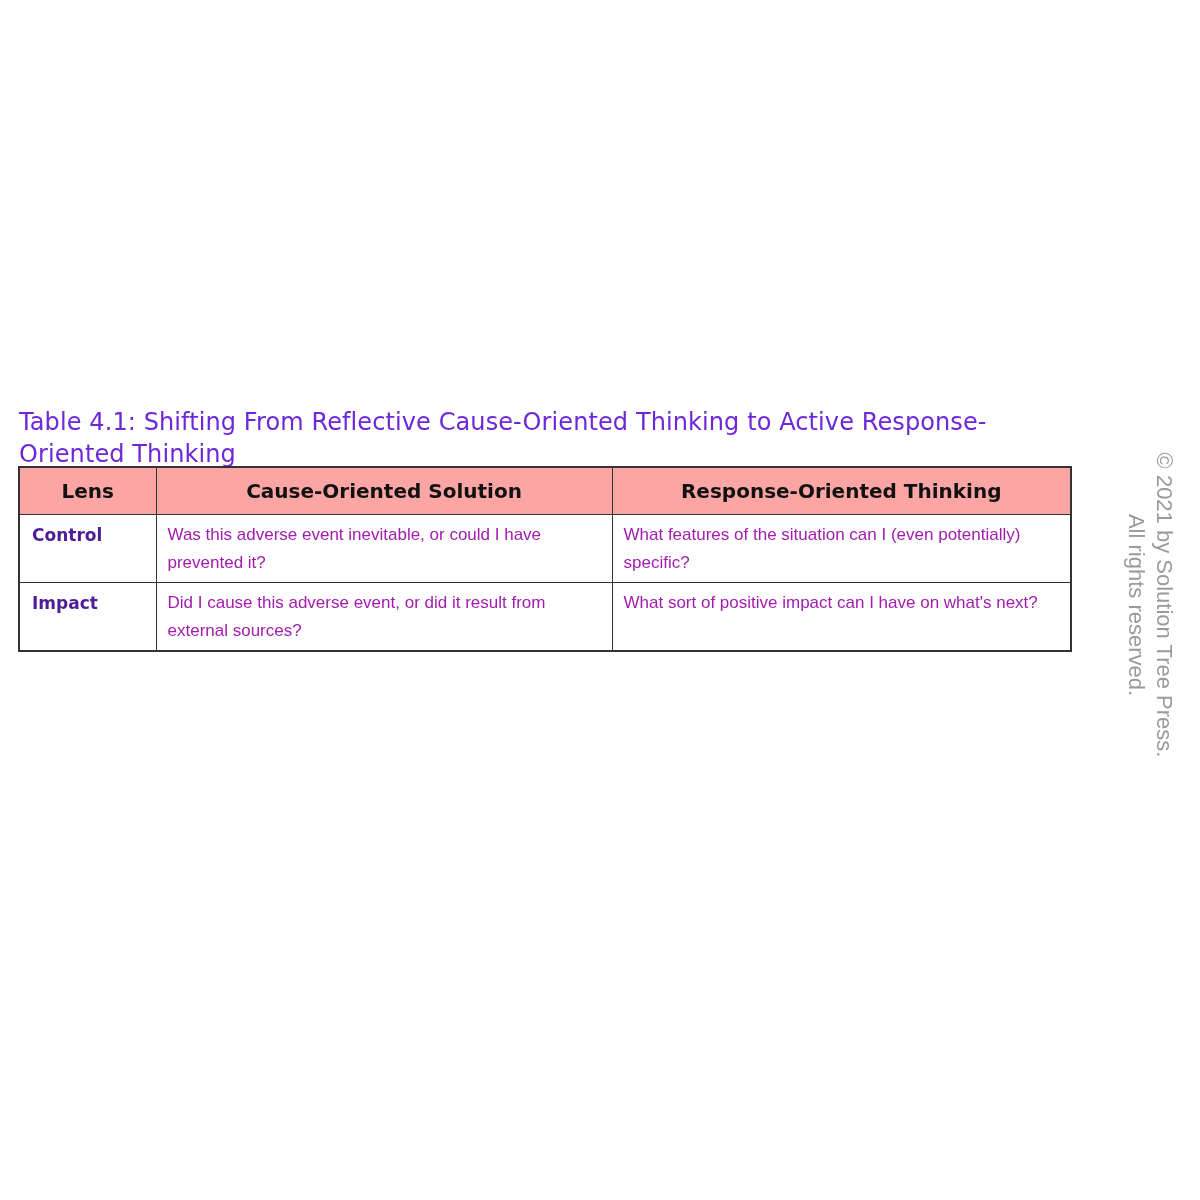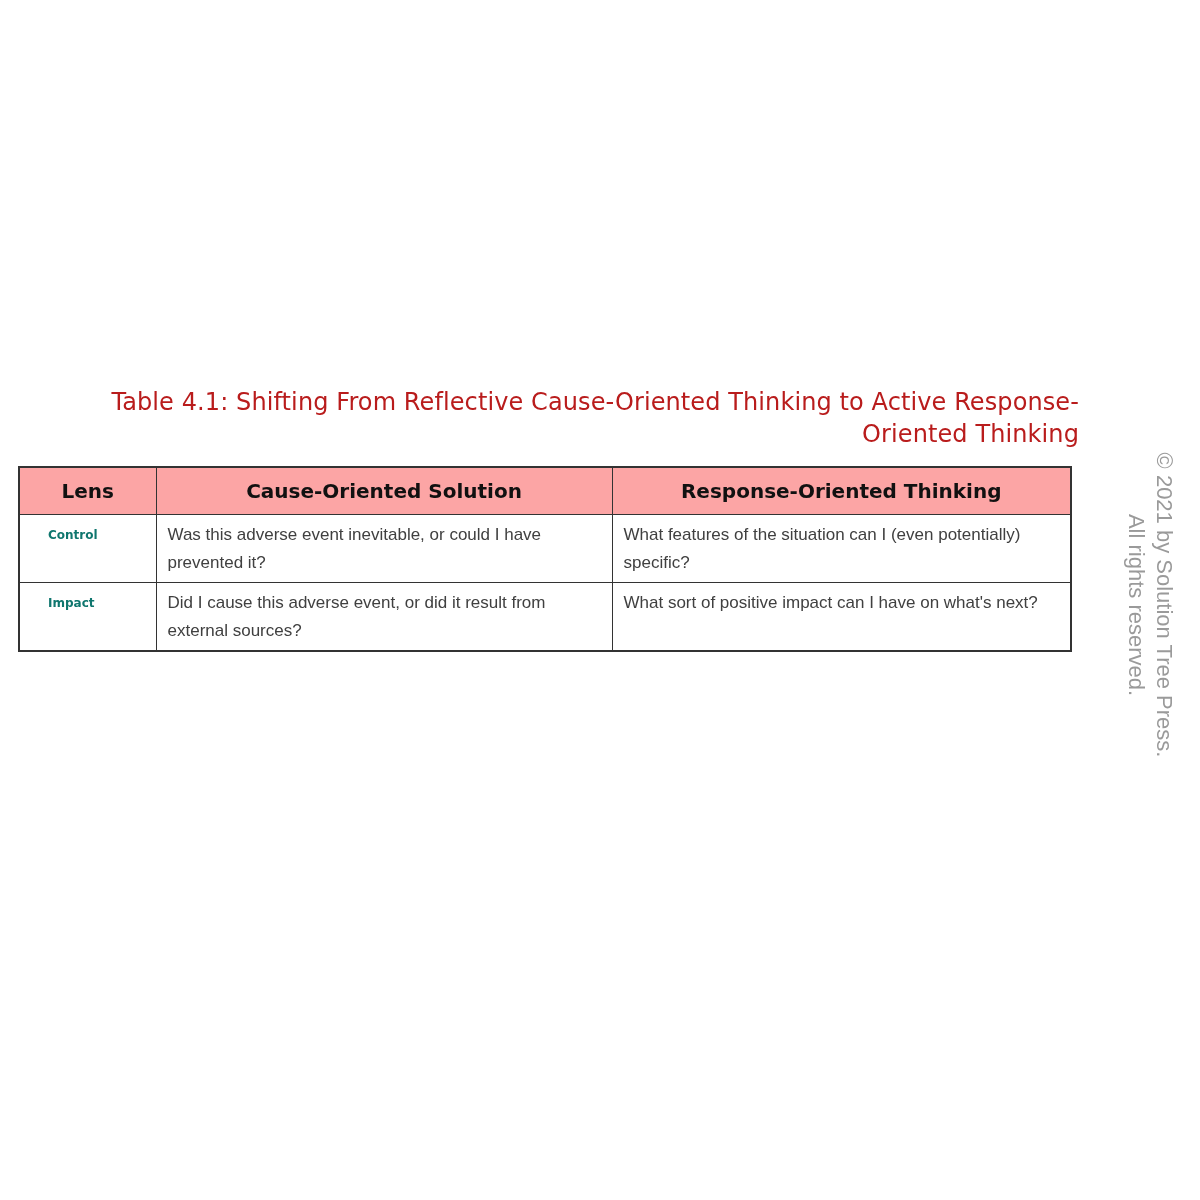--- a/index.html
+++ b/index.html
@@ -1,22 +1,22 @@
 <!DOCTYPE html>
 <html><head>
   <meta charset="utf-8">
   <style>
     html, body { margin:0; padding:0; background:#ffffff; }
     body { width:1200px; height:1200px; position:relative; overflow:hidden; font-family:"DejaVu Sans", sans-serif; color:#1a1a1a; }
-    .caption { position:absolute; left:19px; top:386px; width:1060px; font-size:24px; line-height:32px; color:#b91c1c; letter-spacing:0.1px;text-align:right; }
+    .caption { position:absolute; left:19px; top:406px; width:1060px; font-size:24px; line-height:32px; color:#6d28d9; letter-spacing:0.1px; }
     table.t { position:absolute; left:18px; top:466px; width:1052px; border-collapse:collapse; table-layout:fixed; border:2px solid #333; }
     table.t th, table.t td { border:1.5px solid #333; vertical-align:top; }
     table.t th { background:#fca5a5; height:44px; font-size:20px; font-weight:bold; text-align:center; vertical-align:middle; color:#111; }
-    table.t td { font-size:17px; line-height:28px; padding:6px 10px 4px 11px; color:#404040; font-family:"Liberation Sans", sans-serif; }
-    table.t td.lens { font-family:"DejaVu Sans", sans-serif; font-weight:bold; font-size:12px; color:#0f766e; padding-left:28px; }
+    table.t td { font-size:17px; line-height:28px; padding:6px 10px 4px 11px; color:#a21caf; font-family:"Liberation Sans", sans-serif; }
+    table.t td.lens { font-family:"DejaVu Sans", sans-serif; font-weight:bold; font-size:17px; color:#4c1d95; padding-left:12px; }
     tr.r1 td, tr.r2 td { height:57px; }
     tr.r3 td { height:87px; }
     tr.r4 td { height:58px; }
     .copyright { position:absolute; left:1108px; top:415px; width:70px; height:380px; }
     .copyright .inner { position:absolute; left:70px; top:0; transform-origin:0 0; transform:rotate(90deg); white-space:nowrap; font-family:"Liberation Sans", sans-serif; font-size:22px; line-height:28px; color:#9a9a9a; text-align:center; width:380px; }
   </style>
 </head>
 <body>
 
 <div class="caption">Table 4.1: Shifting From Reflective Cause-Oriented Thinking to Active Response-Oriented Thinking</div>

